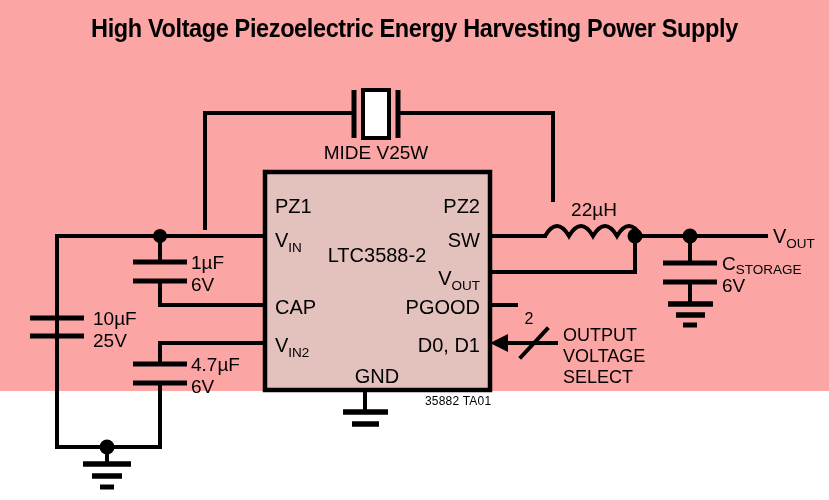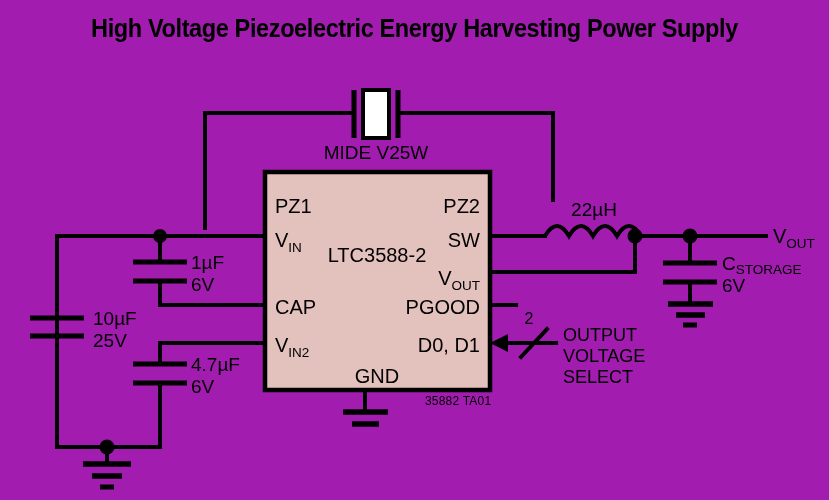--- a/index.html
+++ b/index.html
@@ -9,22 +9,22 @@
   }
   body {
     width: 829px;
     height: 500px;
     font-family: "Liberation Sans", sans-serif;
     overflow: hidden;
   }
   #page {
     position: relative;
     width: 829px;
-    height: 500px;
-    background: #a21caf;
+    height: 391px;
+    background: #fca5a5;
   }
   #title {
     position: absolute;
     top: 14px;
     left: 0;
     width: 829px;
     text-align: center;
     font-family: "Liberation Sans", sans-serif;
     font-weight: bold;
     font-size: 25px;

